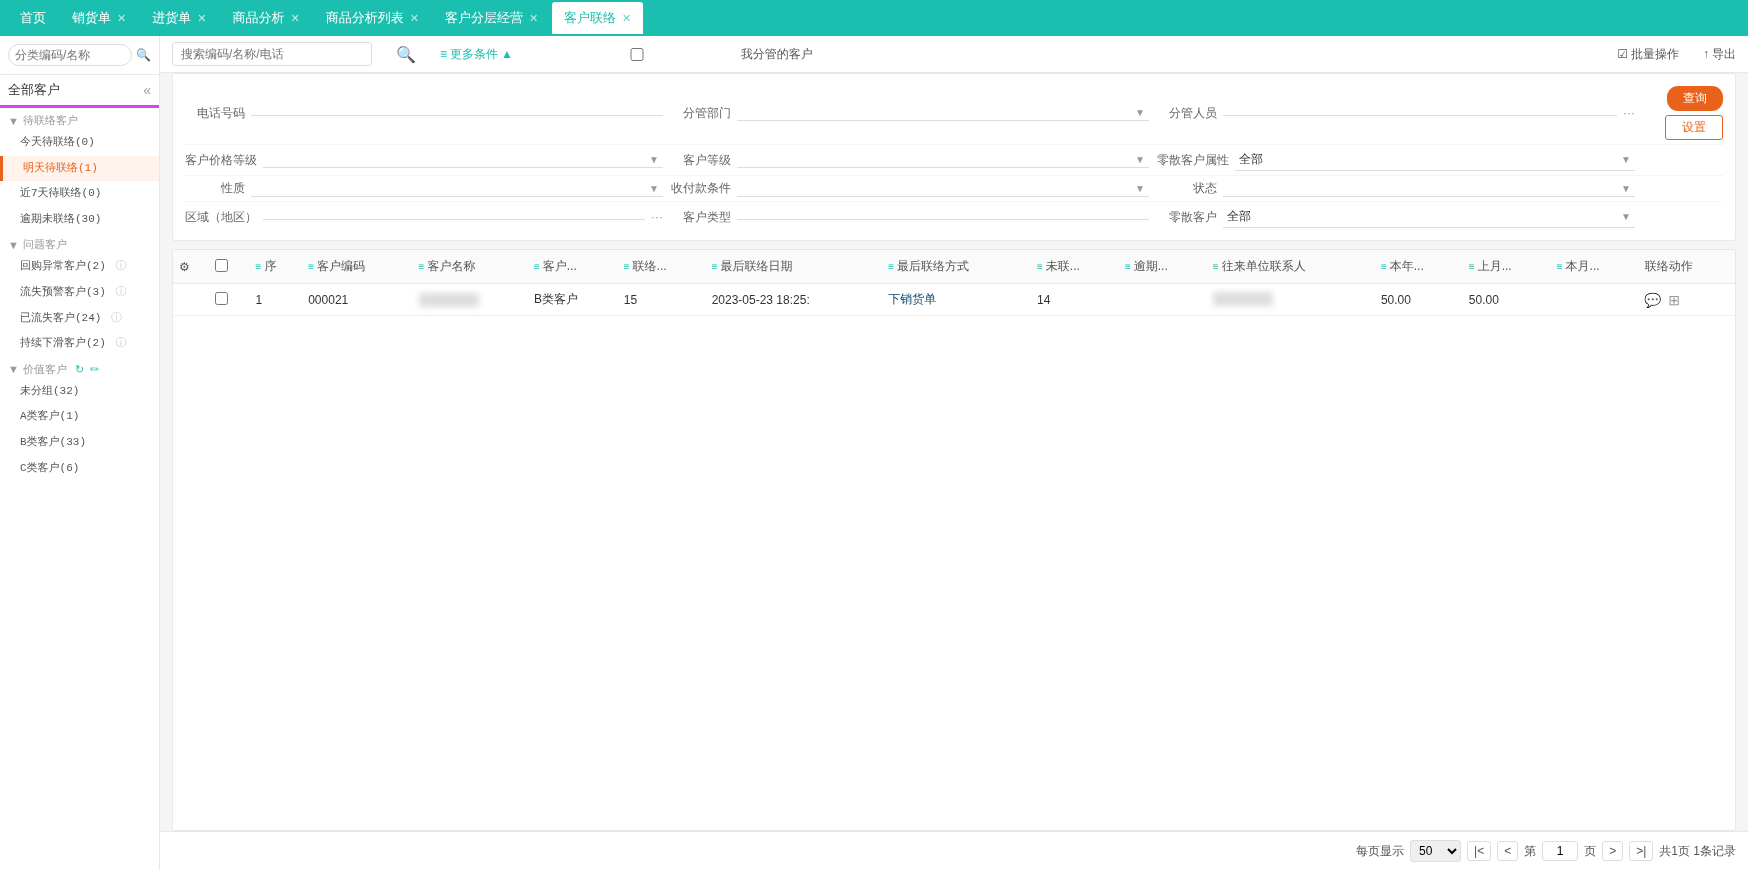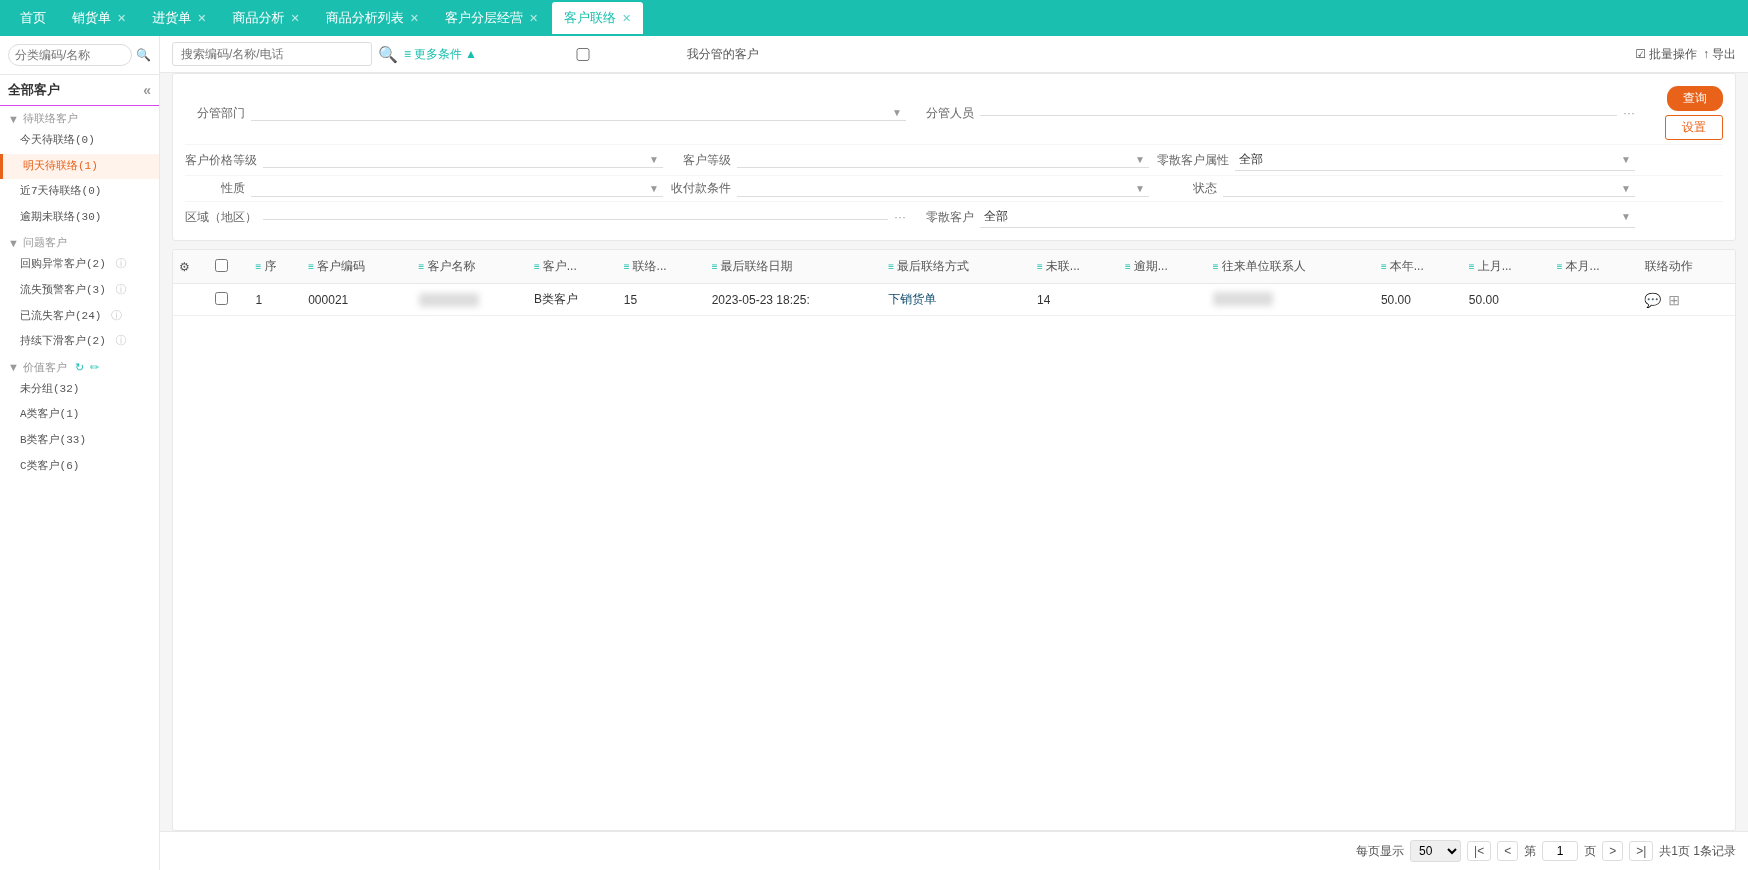--- a/index.html
+++ b/index.html
@@ -54,24 +54,24 @@
       font-size: 12px;
       width: 100%;
       outline: none;
     }
     .sidebar-search .search-icon { margin-left: 4px; color: #999; cursor: pointer; }
     .sidebar-section-header {
       display: flex;
       align-items: center;
       justify-content: space-between;
       padding: 6px 8px;
-      font-weight: bold;
+      font-weight: normal;
       font-size: 13px;
       color: #333;
-      border-bottom: 1px solid #d946ef;
+      border-bottom: 3px solid #d946ef;
     }
     .sidebar-collapse-icon { color: #999; font-size: 14px; cursor: pointer; }
     .sidebar-group-label {
       padding: 5px 8px 2px;
       color: #999;
       font-size: 11px;
       display: flex;
       align-items: center;
       gap: 4px;
     }
@@ -93,21 +93,21 @@
       flex-direction: column;
       overflow: hidden;
     }
 
     
     .filter-bar {
       background: #fff;
       padding: 6px 12px;
       display: flex;
       align-items: center;
-      gap: 6px;
+      gap: 24px;
       border-bottom: 1px solid #e8e8e8;
       flex-shrink: 0;
     }
     .filter-bar input {
       border: 1px solid #ddd;
       border-radius: 3px;
       padding: 4px 8px;
       font-size: 12px;
       width: 200px;
       outline: none;
@@ -411,20 +411,24 @@
       <div class="export-btn">
         <span>↑</span>
         <span>导出</span>
       </div>
     </div>
 
     <div class="adv-filter">
 
       <div class="adv-filter-row">
         <div class="filter-field">
+          <span class="filter-label">电话号码</span>
+          <div class="filter-input"></div>
+        </div>
+        <div class="filter-field">
           <span class="filter-label">分管部门</span>
           <div class="filter-select">
             <span></span>
             <span class="filter-select-down">▼</span>
           </div>
         </div>
         <div class="filter-field">
           <span class="filter-label">分管人员</span>
           <div class="filter-input"></div>
           <span class="filter-dots">···</span>
@@ -483,20 +487,24 @@
           </div>
         </div>
         <div style="min-width:80px"></div>
       </div>
 
       <div class="adv-filter-row">
         <div class="filter-field">
           <span class="filter-label">区域（地区）</span>
           <div class="filter-input"></div>
           <span class="filter-dots">···</span>
+        </div>
+        <div class="filter-field">
+          <span class="filter-label">客户类型</span>
+          <div class="filter-input"></div>
         </div>
         <div class="filter-field">
           <span class="filter-label">零散客户</span>
           <div class="filter-select">
             <span>全部</span>
             <span class="filter-select-down">▼</span>
           </div>
         </div>
         <div style="min-width:80px"></div>
       </div>

